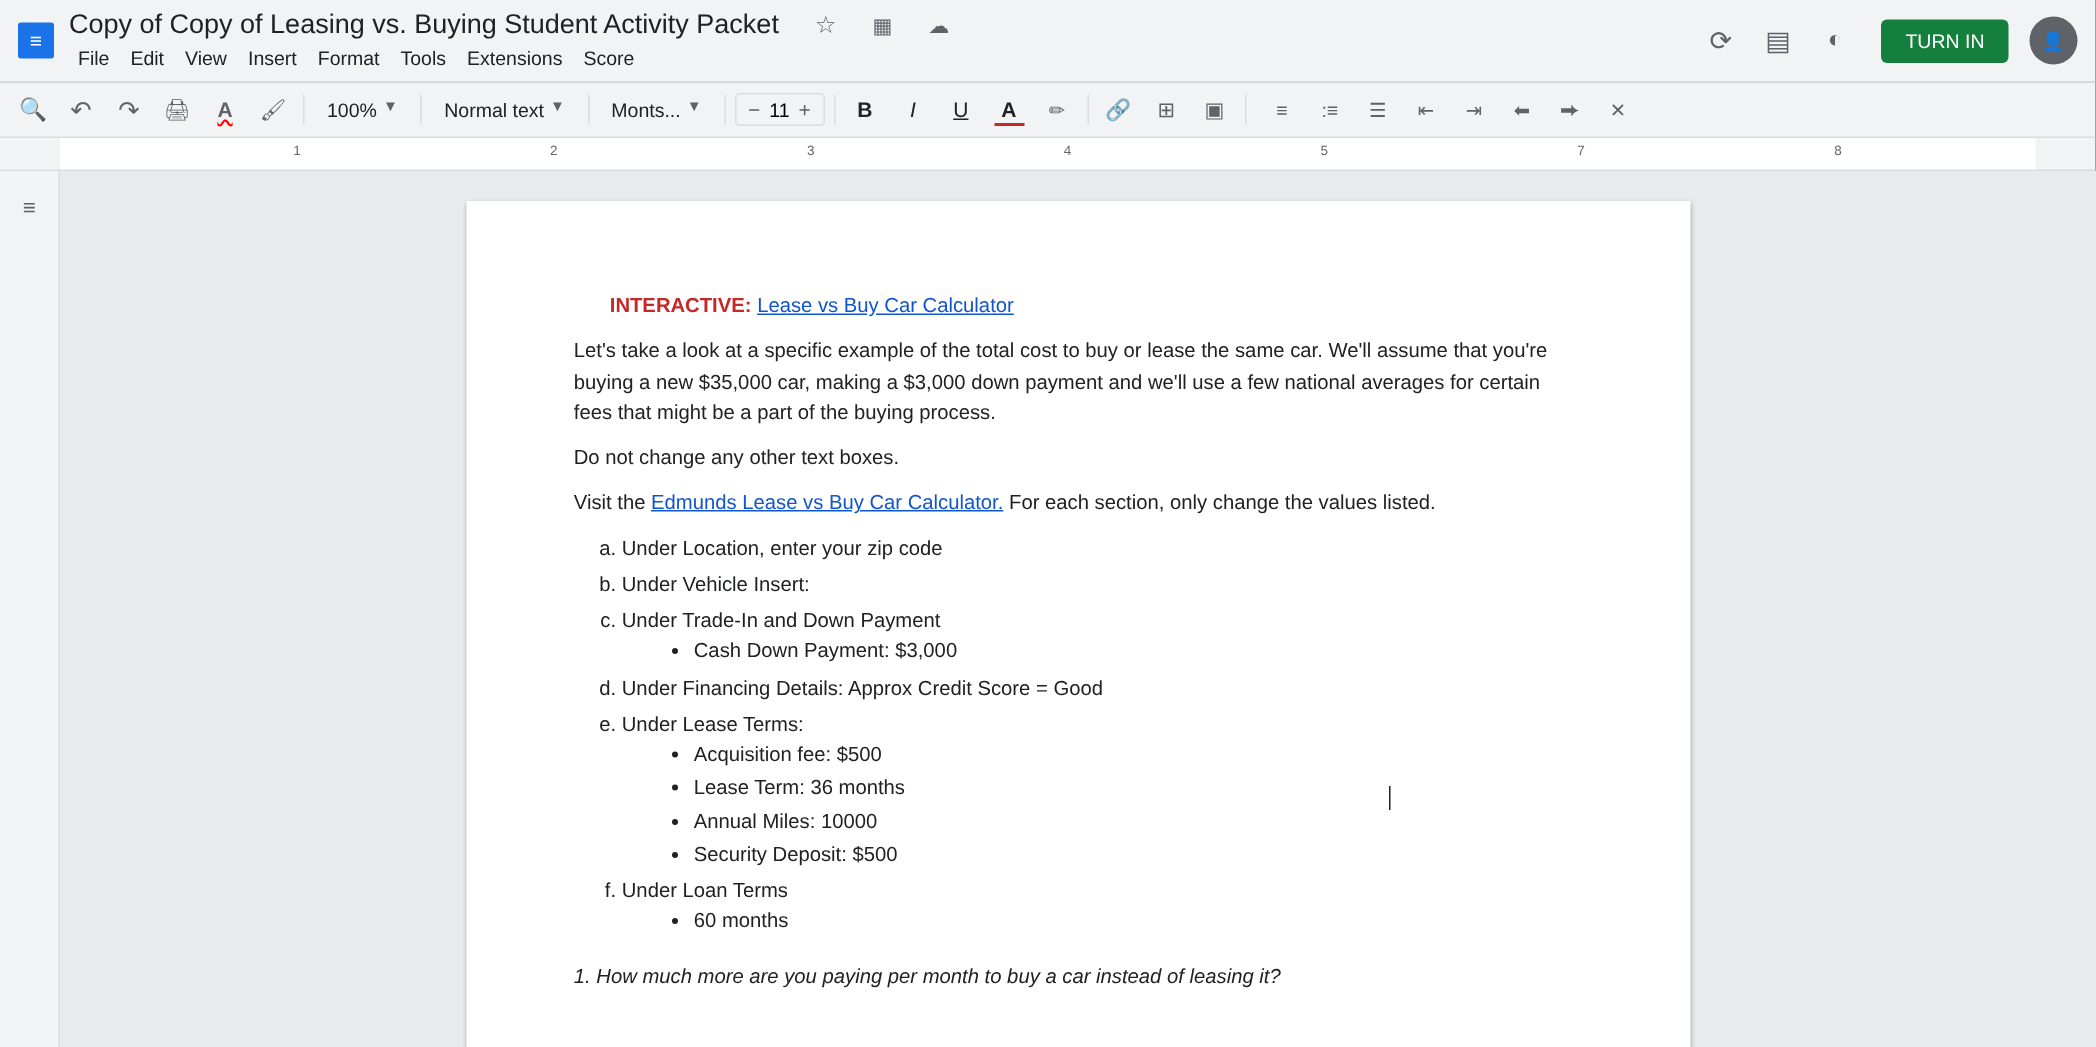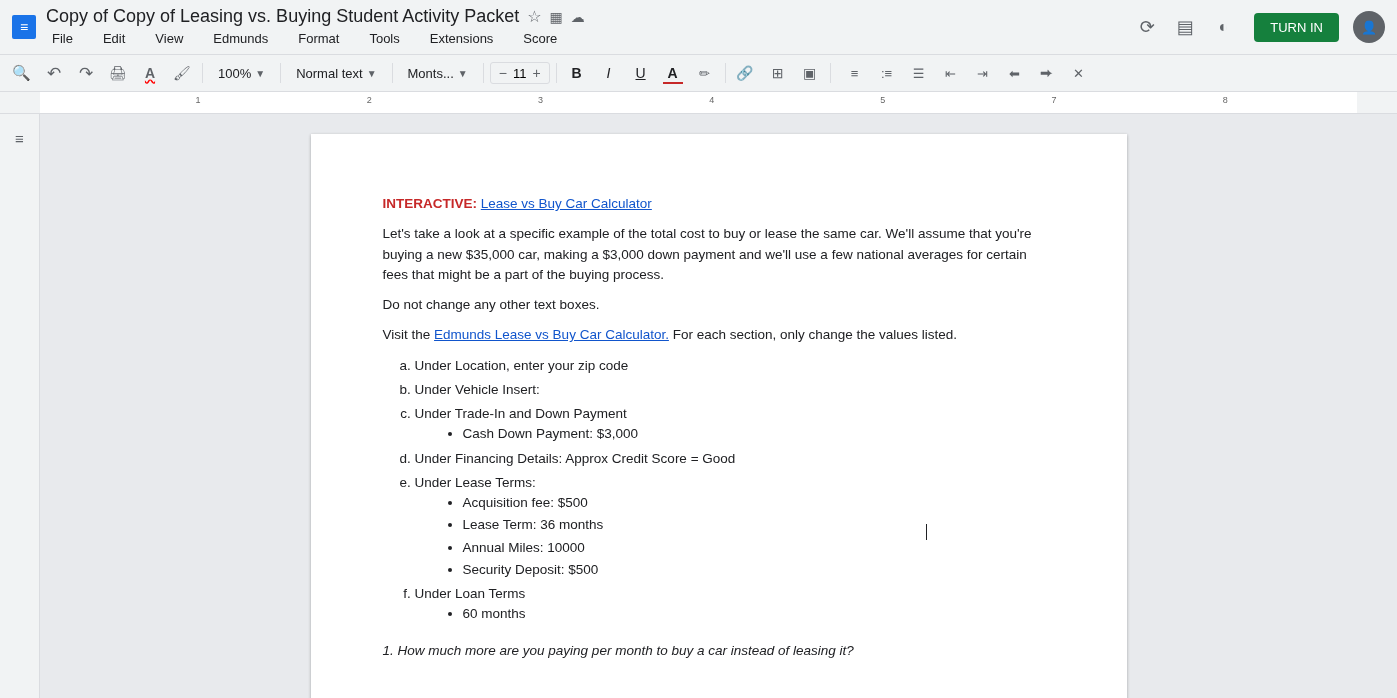--- a/index.html
+++ b/index.html
@@ -38,21 +38,21 @@
     .title-bar-text {
       flex: 1;
     }
     .doc-title {
       font-size: 18px;
       color: #202124;
       font-weight: 500;
     }
     .menu-bar {
       display: flex;
-      gap: 18px;
+      gap: 2px;
       margin-top: 2px;
     }
     .menu-item {
       font-size: 13px;
       color: #202124;
       padding: 2px 6px;
       cursor: pointer;
       border-radius: 3px;
     }
     .title-icons {
@@ -118,21 +118,20 @@
       font-size: 15px;
     }
     .toolbar-separator {
       width: 1px;
       height: 20px;
       background: #dadce0;
       margin: 0 2px;
     }
     .toolbar-dropdown {
       display: flex;
-      align-items: center;
       gap: 4px;
       padding: 3px 8px;
       border: 1px solid transparent;
       border-radius: 3px;
       cursor: pointer;
       font-size: 13px;
       color: #202124;
       white-space: nowrap;
     }
     .toolbar-dropdown .arrow { font-size: 10px; color: #5f6368; }
@@ -221,20 +220,21 @@
       position: relative;
       font-size: 13.5px;
       color: #202124;
       line-height: 1.5;
     }
 
     .interactive-label {
       color: #c62828;
       font-weight: bold;
       text-decoration: none;
+      margin-left: 24px;
     }
     .link-text {
       color: #1155cc;
       text-decoration: underline;
       cursor: pointer;
     }
     .doc-para {
       margin-bottom: 10px;
     }
     .list-alpha {
@@ -294,31 +294,31 @@
     }
   </style>
 </head>
 <body>
 
 <div class="title-bar">
   <div class="title-bar-icon">
     <span>≡</span>
   </div>
   <div class="title-bar-text">
-    <div class="doc-title" style="display:flex; align-items:center; gap:8px;">
+    <div class="doc-title" style="display:flex; align-items:center; gap:24px;">
       <span>Copy of Copy of Leasing vs. Buying Student Activity Packet</span>
       <span style="font-size:16px; color:#5f6368; cursor:pointer;">☆</span>
       <span style="font-size:14px; color:#5f6368; cursor:pointer;">▦</span>
       <span style="font-size:14px; color:#5f6368;">☁</span>
     </div>
     <div class="menu-bar">
       <span class="menu-item">File</span>
       <span class="menu-item">Edit</span>
       <span class="menu-item">View</span>
-      <span class="menu-item">Edmunds</span>
+      <span class="menu-item">Insert</span>
       <span class="menu-item">Format</span>
       <span class="menu-item">Tools</span>
       <span class="menu-item">Extensions</span>
       <span class="menu-item">Score</span>
     </div>
   </div>
   <div class="title-icons">
     <div class="title-icon-btn" style="font-size:18px;">⟳</div>
     <div class="title-icon-btn" style="font-size:18px;">▤</div>
     <div class="title-icon-btn" style="font-size:16px;">◐</div>

